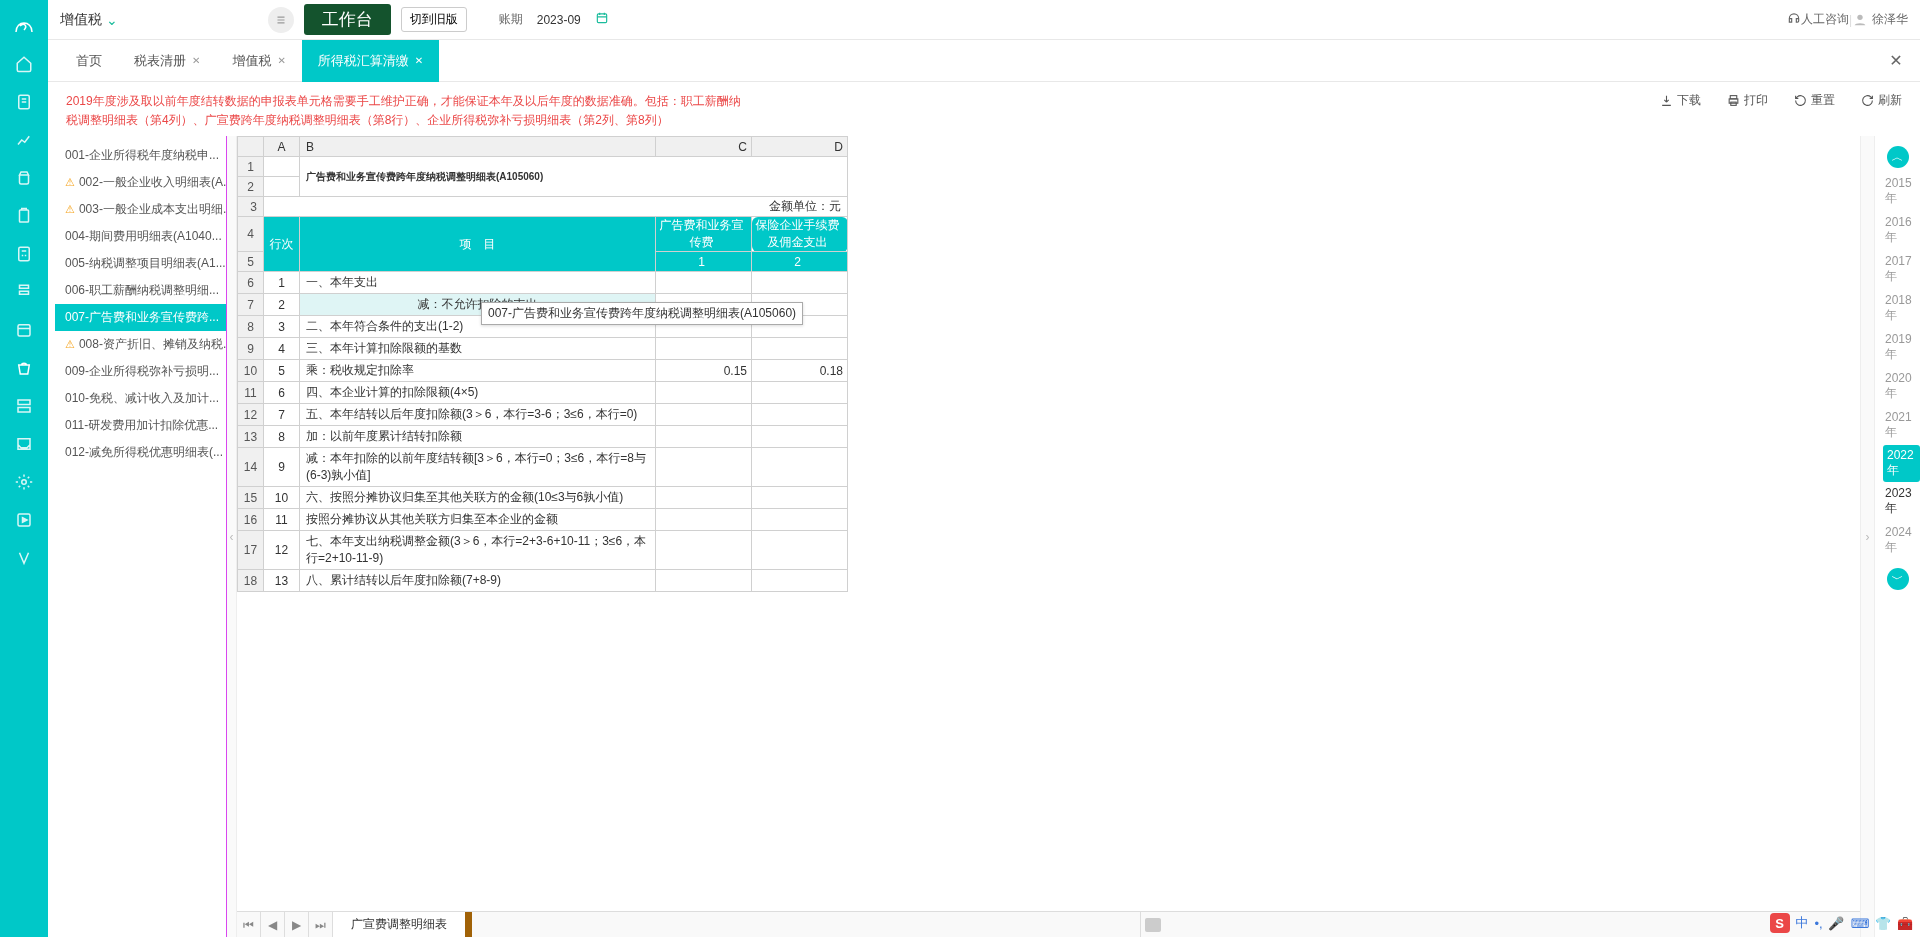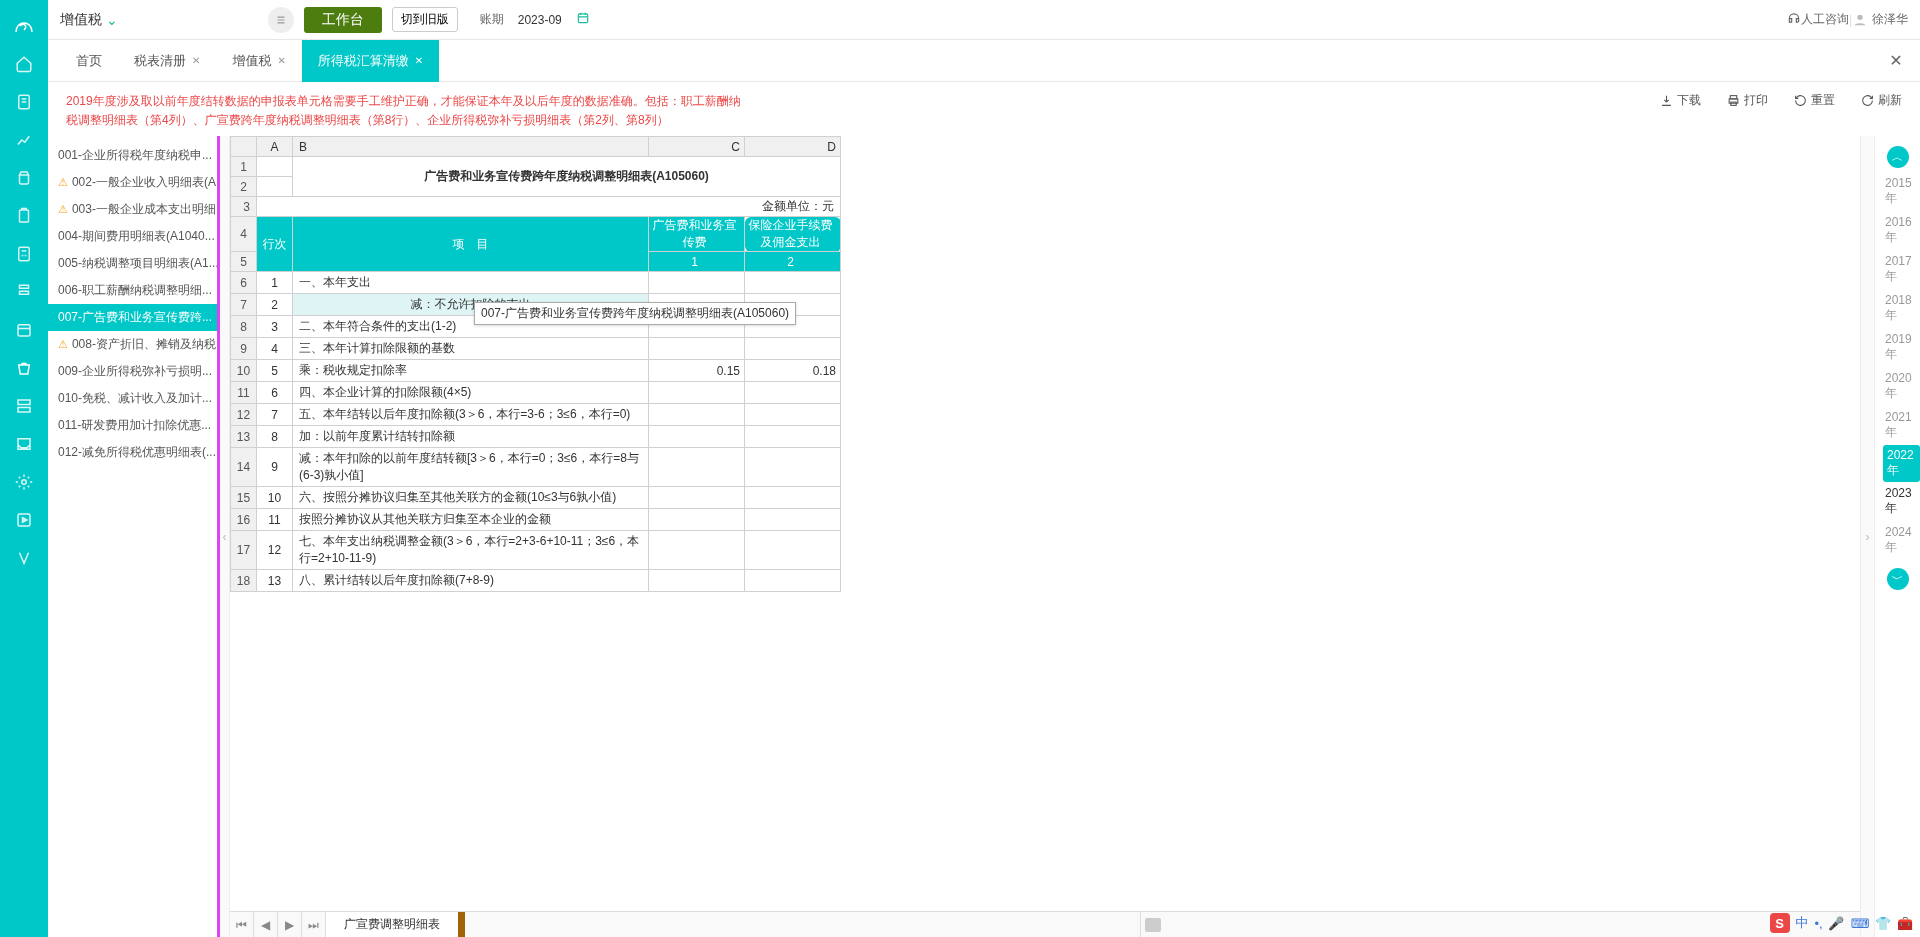--- a/index.html
+++ b/index.html
@@ -14,23 +14,23 @@
 .icon-sidebar .sb-icon svg { width: 18px; height: 18px; }
 
 
 .main { flex: 1; display: flex; flex-direction: column; min-width: 0; }
 
 
 .header { height: 40px; display: flex; align-items: center; padding: 0 12px; border-bottom: 1px solid #e8e8e8; gap: 10px; }
 .header .app-name { font-size: 14px; color: #333; margin-right: 140px; display:flex; align-items:center; gap:4px;}
 .header .caret-down { color:#1abc9c; }
 .header .circle-btn { width: 26px; height: 26px; border-radius:50%; background:#eee; display:flex; align-items:center; justify-content:center; color:#999; cursor:pointer;}
-.header .workbench-btn { background:#4d7c0f; color:#fff; border:none; border-radius:3px; padding:4px 18px; font-size:14px; cursor:pointer;}
+.header .workbench-btn { background:#14532d; color:#fff; border:none; border-radius:3px; padding:4px 18px; font-size:17px; cursor:pointer;}
 .header .old-ver { border:1px solid #ccc; padding:3px 8px; border-radius:3px; font-size:12px; background:#fff; cursor:pointer;}
-.header .period-label { color:#666; margin-left:12px;}
+.header .period-label { color:#666; margin-left:22px;}
 .header .period-val { color:#333; margin-left:4px;}
 .header .cal-icon { color:#1abc9c; margin-left:4px; }
 .header .right-area { margin-left:auto; display:flex; align-items:center; color:#666;}
 .header .right-area .user { display:flex; align-items:center; gap:4px;}
 .header .hs-icon svg{ width:14px; height:14px; }
 
 
 .tabbar { height: 42px; display:flex; align-items:center; border-bottom:1px solid #e8e8e8; padding:0 12px; position:relative;}
 .tabbar .tab { padding: 0 16px; height:42px; display:flex; align-items:center; gap:6px; color:#555; cursor:pointer; font-size:13px;}
 .tabbar .tab .close { color:#999; font-size:10px;}
@@ -43,21 +43,21 @@
 
 .notice-row { position:absolute; top:0; left:0; right:0; padding:10px 18px 4px 18px; display:flex; align-items:flex-start;}
 .notice { color:#eb4747; font-size:12px; line-height:1.6; max-width:680px;}
 .action-bar { margin-left:auto; display:flex; gap:26px; color:#555; font-size:12px;}
 .action-bar .act { display:flex; align-items:center; gap:4px; cursor:pointer;}
 .action-bar svg{width:13px;height:13px;}
 
 .content-row { display:flex; flex:1; margin-top:54px; min-height:0;}
 
 
-.form-list { width:172px; border-right:3px solid #d946ef; overflow-y:auto; padding:6px 0; font-size:12px;}
+.form-list { width:172px; border-right:1px solid #d946ef; overflow-y:auto; padding:6px 0; font-size:12px;margin-left:7px;}
 .form-list .fitem { padding:5px 10px; color:#555; cursor:pointer; white-space:nowrap; overflow:hidden; text-overflow:ellipsis; display:flex; align-items:center; gap:4px;}
 .form-list .fitem.active{ background:#00c8c8; color:#fff;}
 .form-list .fitem .warn-ic{ color:#f5a623; font-size:11px; flex-shrink:0;}
 
 .collapse-handle { width:10px; display:flex; align-items:center; justify-content:center; color:#bbb; cursor:pointer; background:#fafafa; border-right:1px solid #eee;}
 
 
 .sheet-wrap { flex:1; display:flex; flex-direction:column; min-width:0; background:#fff;}
 .sheet-body { flex:1; overflow:auto; position:relative;}
 table.sheet { border-collapse:collapse; table-layout:fixed; }
@@ -332,21 +332,21 @@
                   <th class="col-a">A</th>
                   <th class="col-b">B</th>
                   <th class="col-c">C</th>
                   <th class="col-d">D</th>
                 </tr>
               </thead>
               <tbody id="sheet-body">
                 <tr>
                     <td class="col-rownum">1</td>
                     <td class="col-a" style="border-right:none;"></td>
-                    <td class="col-b col-b-title" colspan="3" rowspan="2" style="text-align:center;font-weight:bold;font-size:12px;">广告费和业务宣传费跨年度纳税调整明细表(A105060)</td>
+                    <td class="col-b col-b-title" colspan="3" rowspan="2" style="font-weight:bold;font-size:10px;">广告费和业务宣传费跨年度纳税调整明细表(A105060)</td>
                   </tr>
                 <tr>
                     <td class="col-rownum">2</td>
                     <td class="col-a" style="border-right:none;"></td>
                   </tr>
                 <tr class="unit-row">
                     <td class="col-rownum">3</td>
                     <td colspan="4">金额单位：元</td>
                   </tr>
                 <tr class="teal-head">

